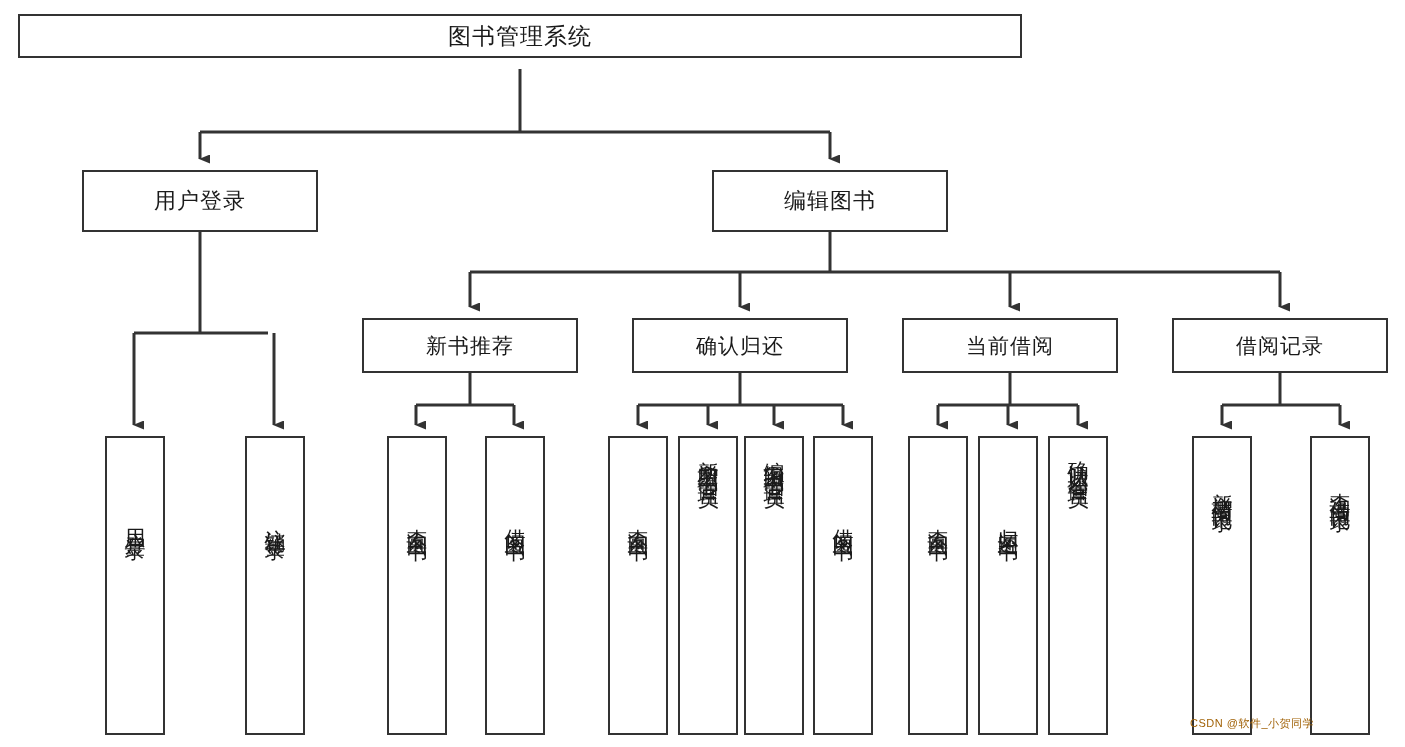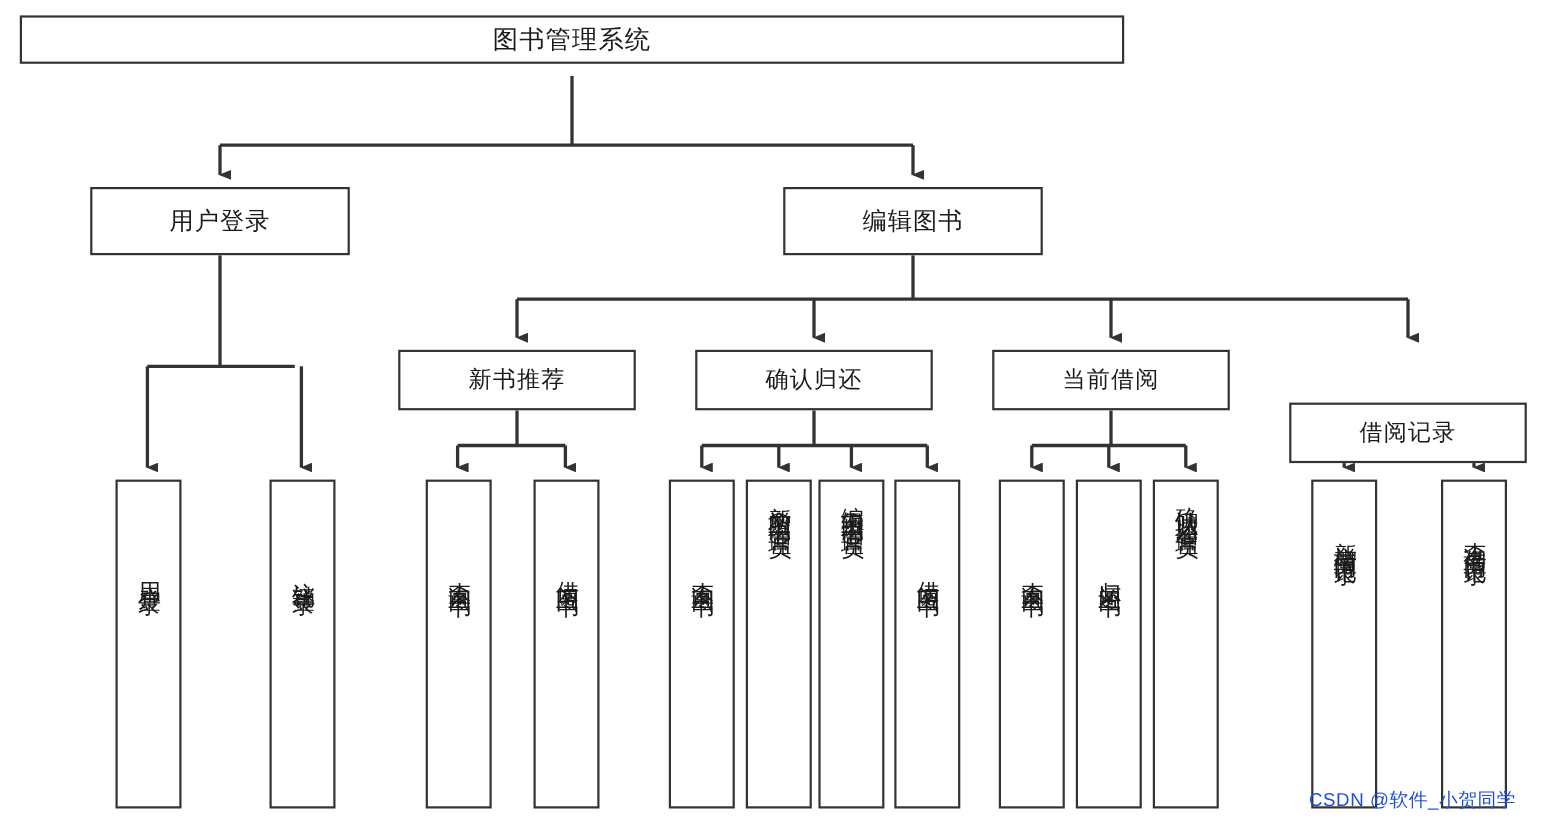--- a/index.html
+++ b/index.html
@@ -70,21 +70,21 @@
     width: 216px;
     height: 55px;
   }
   .node.level3 .node-label {
     font-size: 21px;
     letter-spacing: 1px;
   }
   .node.l3-n0 { left: 362px; }
   .node.l3-n1 { left: 632px; }
   .node.l3-n2 { left: 902px; }
-  .node.l3-n3 { left: 1172px; margin-top: 48px; }
+  .node.l3-n3 { left: 1172px; }
   
   .node.leaf {
     top: 436px;
     width: 60px;
     height: 299px;
     align-items: flex-start;
     justify-content: center;
     padding-top: 2px;
   }
   .node.leaf .node-label {
@@ -102,22 +102,22 @@
     margin-top: 36px;
   }
   .node.leaf.tall .node-label {
     margin-top: 4px;
   }
   
   #watermark {
     position: absolute;
     left: 1190px;
     top: 716px;
-    font-size: 17px;
-    color: #1d4ed8;
+    font-size: 11px;
+    color: #a16207;
     white-space: nowrap;
     letter-spacing: 0.5px;
   }
 </style>
 </head>
 <body>
 
 <div id="diagram-root">
 
   <svg id="diagram-svg" viewBox="0 0 1405 747">

